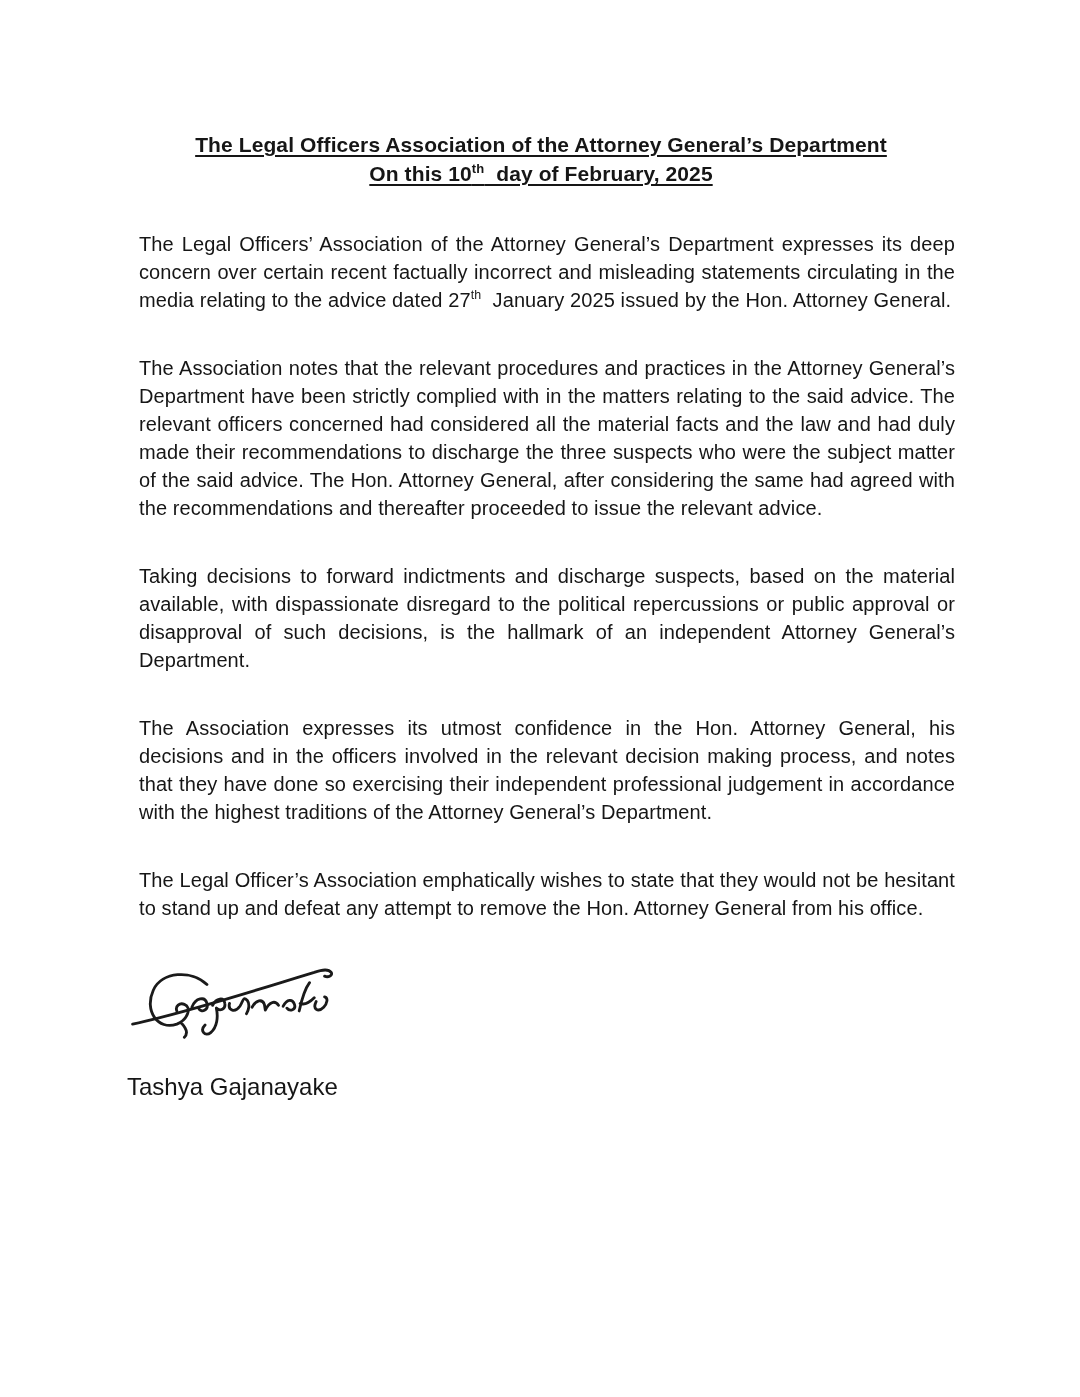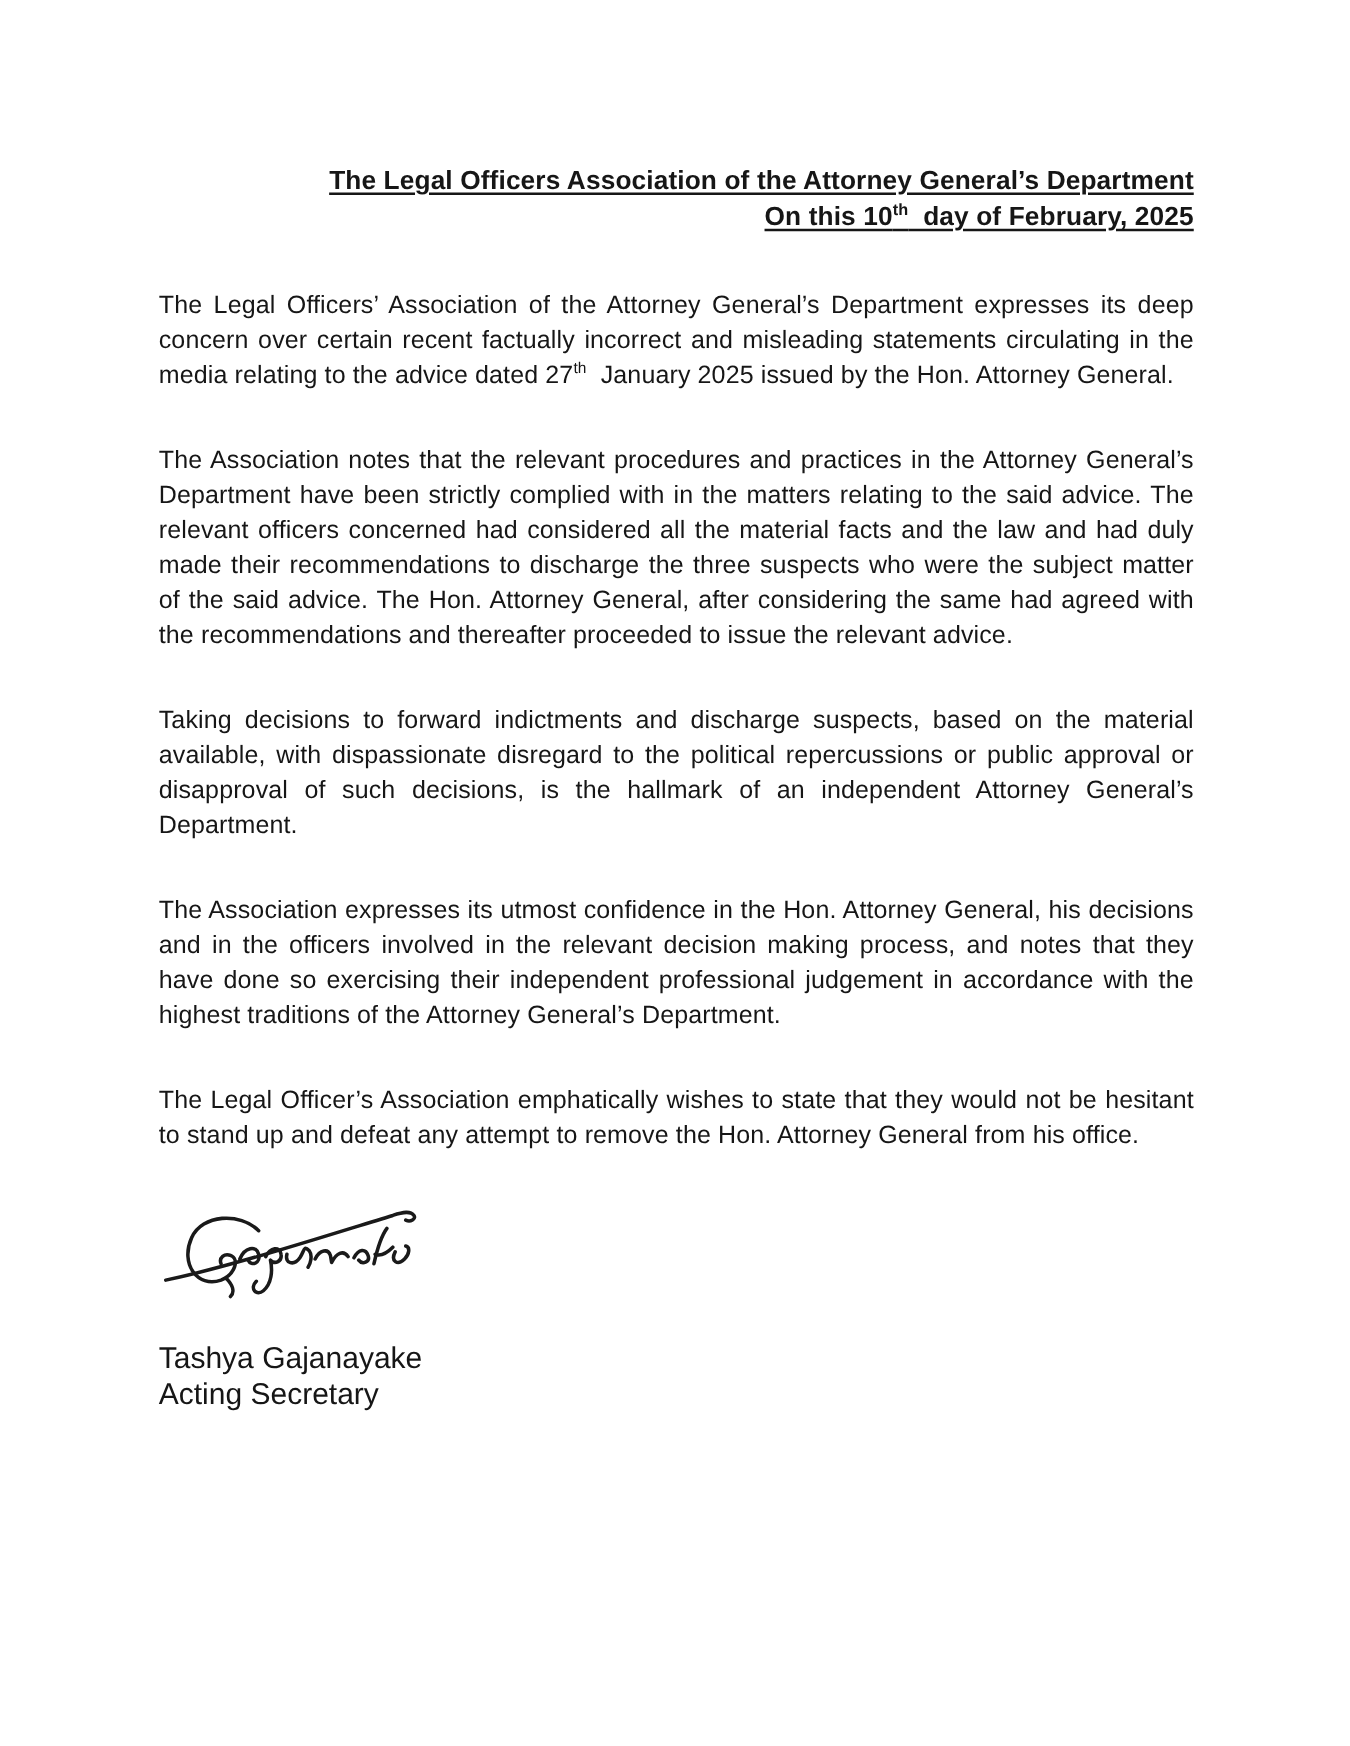--- a/index.html
+++ b/index.html
@@ -20,36 +20,36 @@
     overflow: hidden;
   }
   .doc-header {
     text-align: center;
     font-weight: bold;
     font-size: 21px;
     line-height: 29px;
     margin-bottom: 42px;
     letter-spacing: 0.1px;
   }
-  .doc-header .hline { white-space: nowrap; text-align: right; }
+  .doc-header .hline { white-space: nowrap; }
   .doc-header .u {
     text-decoration: underline;
     text-decoration-thickness: 2px;
     text-underline-offset: 3px;
   }
   sup.sup {
     vertical-align: super;
     font-size: 0.62em;
     line-height: 0;
   }
   .para {
     font-size: 20px;
     line-height: 28px;
     text-align: justify;
-    margin: 0 0 40px 0;
+    margin: 0 0 40px 12px;
     letter-spacing: 0.1px;
   }
   .signature-block {
     margin-top: 28px;
   }
   .signature-svg {
     display: block;
     margin-left: 2px;
   }
   .signatory {
@@ -85,17 +85,16 @@
 
   <div class="signature-block">
     <svg class="signature-svg" width="218" height="80" viewBox="0 0 230 85" fill="none" stroke="#1a1a1a" stroke-width="3" stroke-linecap="round" stroke-linejoin="round">
       <path d="M3,66 C60,54 140,28 196,11 C205,8 211,7 214,11 C216,14 211,17 207,15"></path>
       <path d="M82,24 C66,8 34,10 25,30 C15,52 30,73 50,66 C62,61 66,48 58,45 C53,43 48,47 50,52 M54,64 C60,70 62,76 58,80"></path>
       <path d="M66,48 C70,38 80,36 82,44 C84,51 76,55 73,49 M88,46 C92,38 100,37 101,44 C102,50 96,53 92,49 C94,58 93,69 86,75 C80,80 74,73 80,67 M106,44 C104,52 112,54 117,47 C121,41 120,36 125,41 C128,45 126,52 124,55 M130,48 C134,40 141,39 143,45 L144,51 C148,43 154,40 158,46 M163,47 C167,39 173,39 175,45 C177,51 170,53 167,49 M180,52 C184,34 188,26 191,22 M181,44 C186,46 192,42 196,38 M198,42 C194,50 200,54 206,48 C210,44 211,38 207,37"></path>
     </svg>
 
     <div class="signatory">
       <div>Tashya Gajanayake</div>
-      <div>Acting Secretary</div>
     </div>
   </div>
 
 </div>
 
 </body></html>

